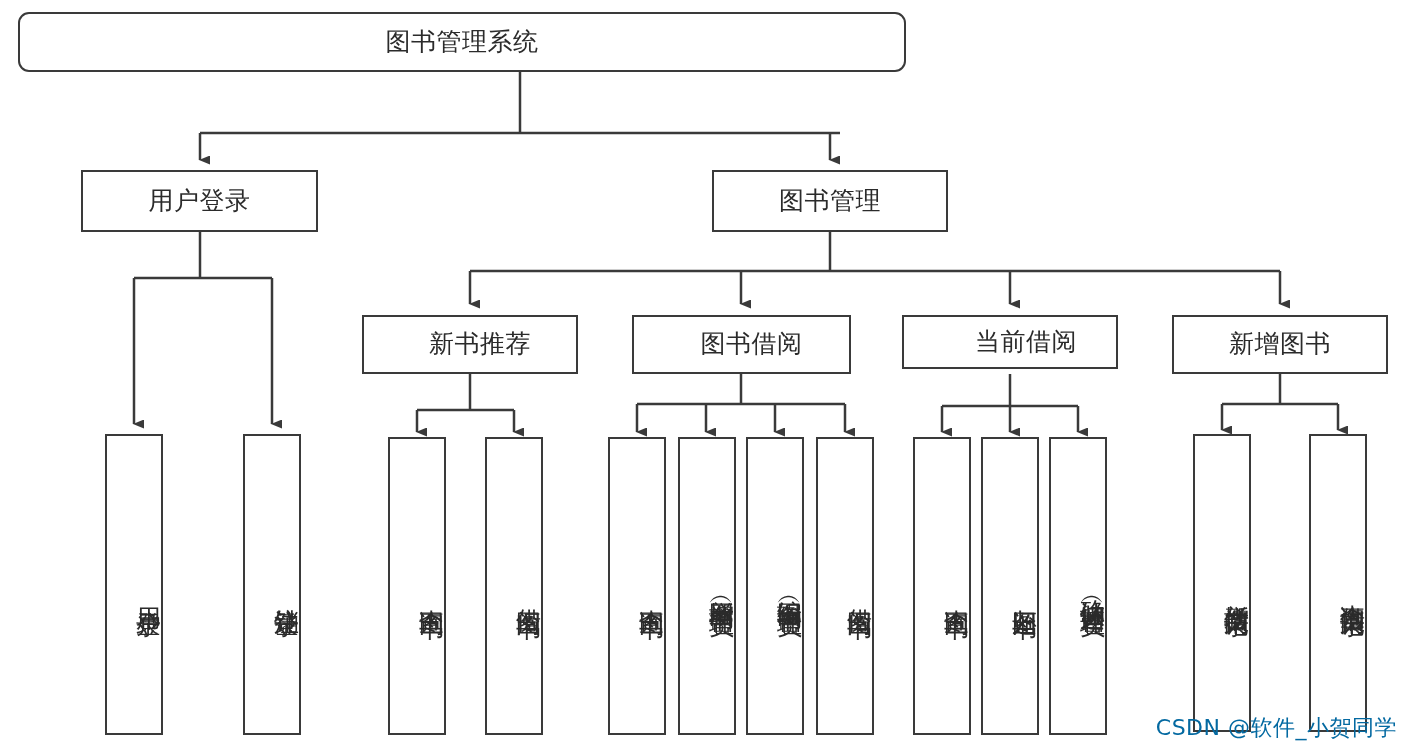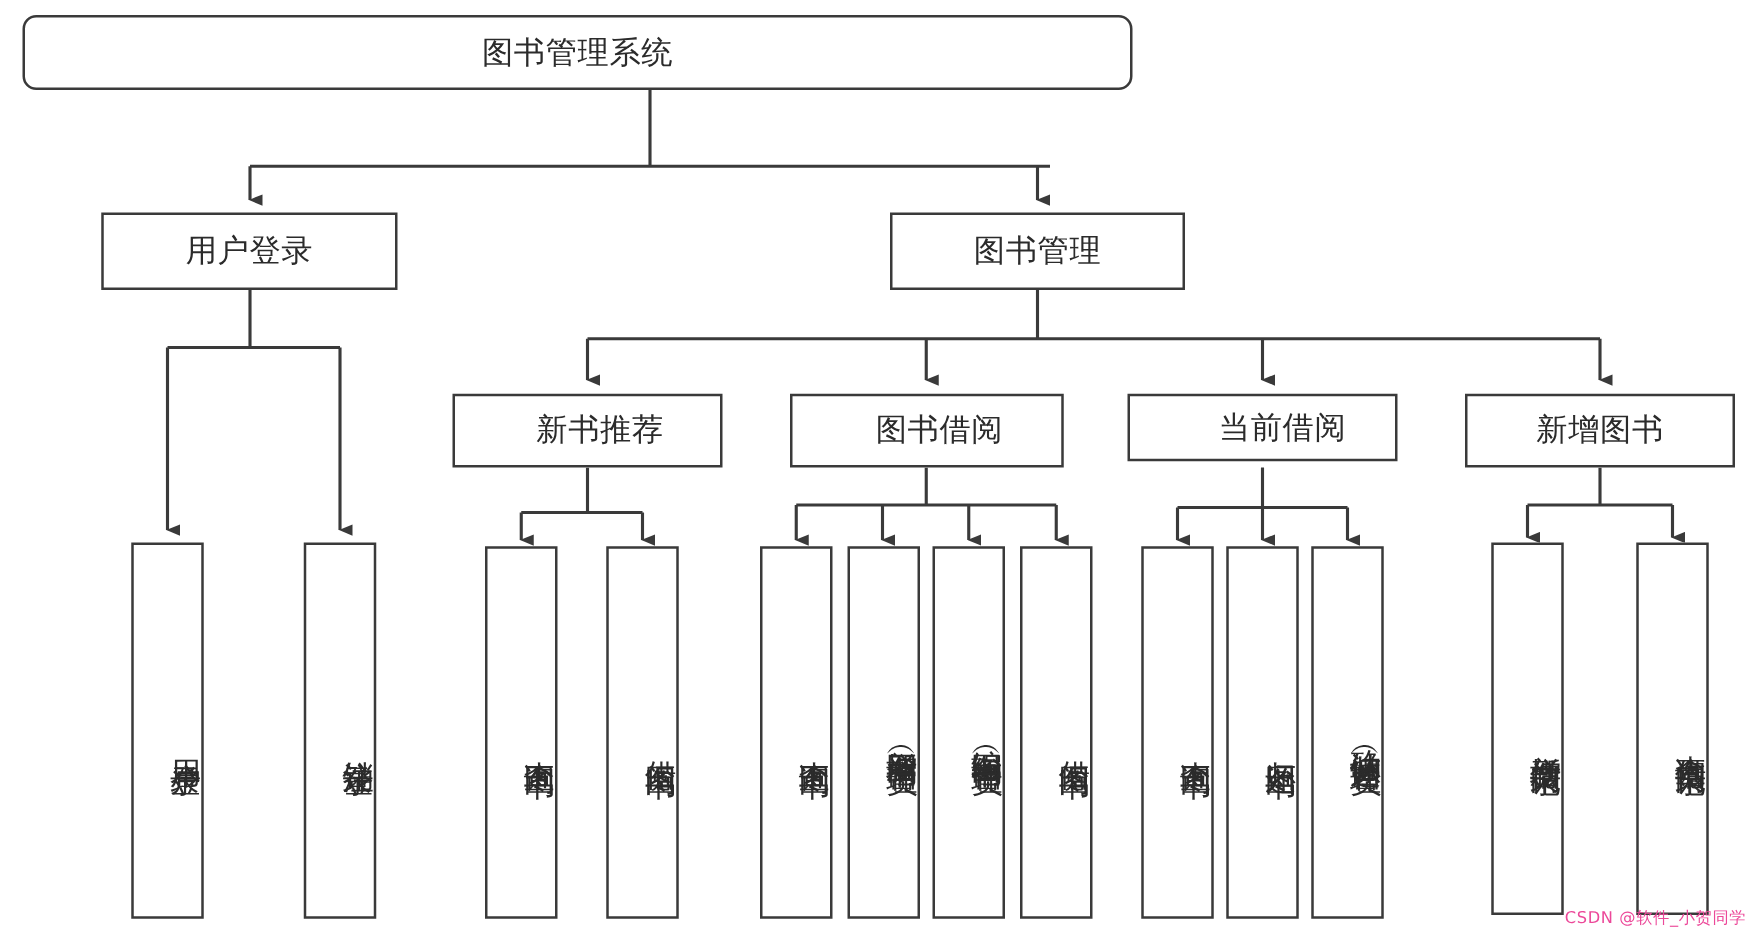--- a/index.html
+++ b/index.html
@@ -54,22 +54,22 @@
   }
   .node-label {
     display: block;
     line-height: 1.05;
     white-space: pre;
   }
   .watermark {
     position: absolute;
     right: 8px;
     bottom: 4px;
-    font-size: 13px;
-    color: #ec4899;
+    font-size: 22px;
+    color: #0369a1;
     letter-spacing: 0.5px;
     white-space: nowrap;
   }
 </style>
 </head>
 <body>
 
 <div id="diagram-root">
 
   <svg class="connectors" viewBox="0 0 1405 747" xmlns="http://www.w3.org/2000/svg">

